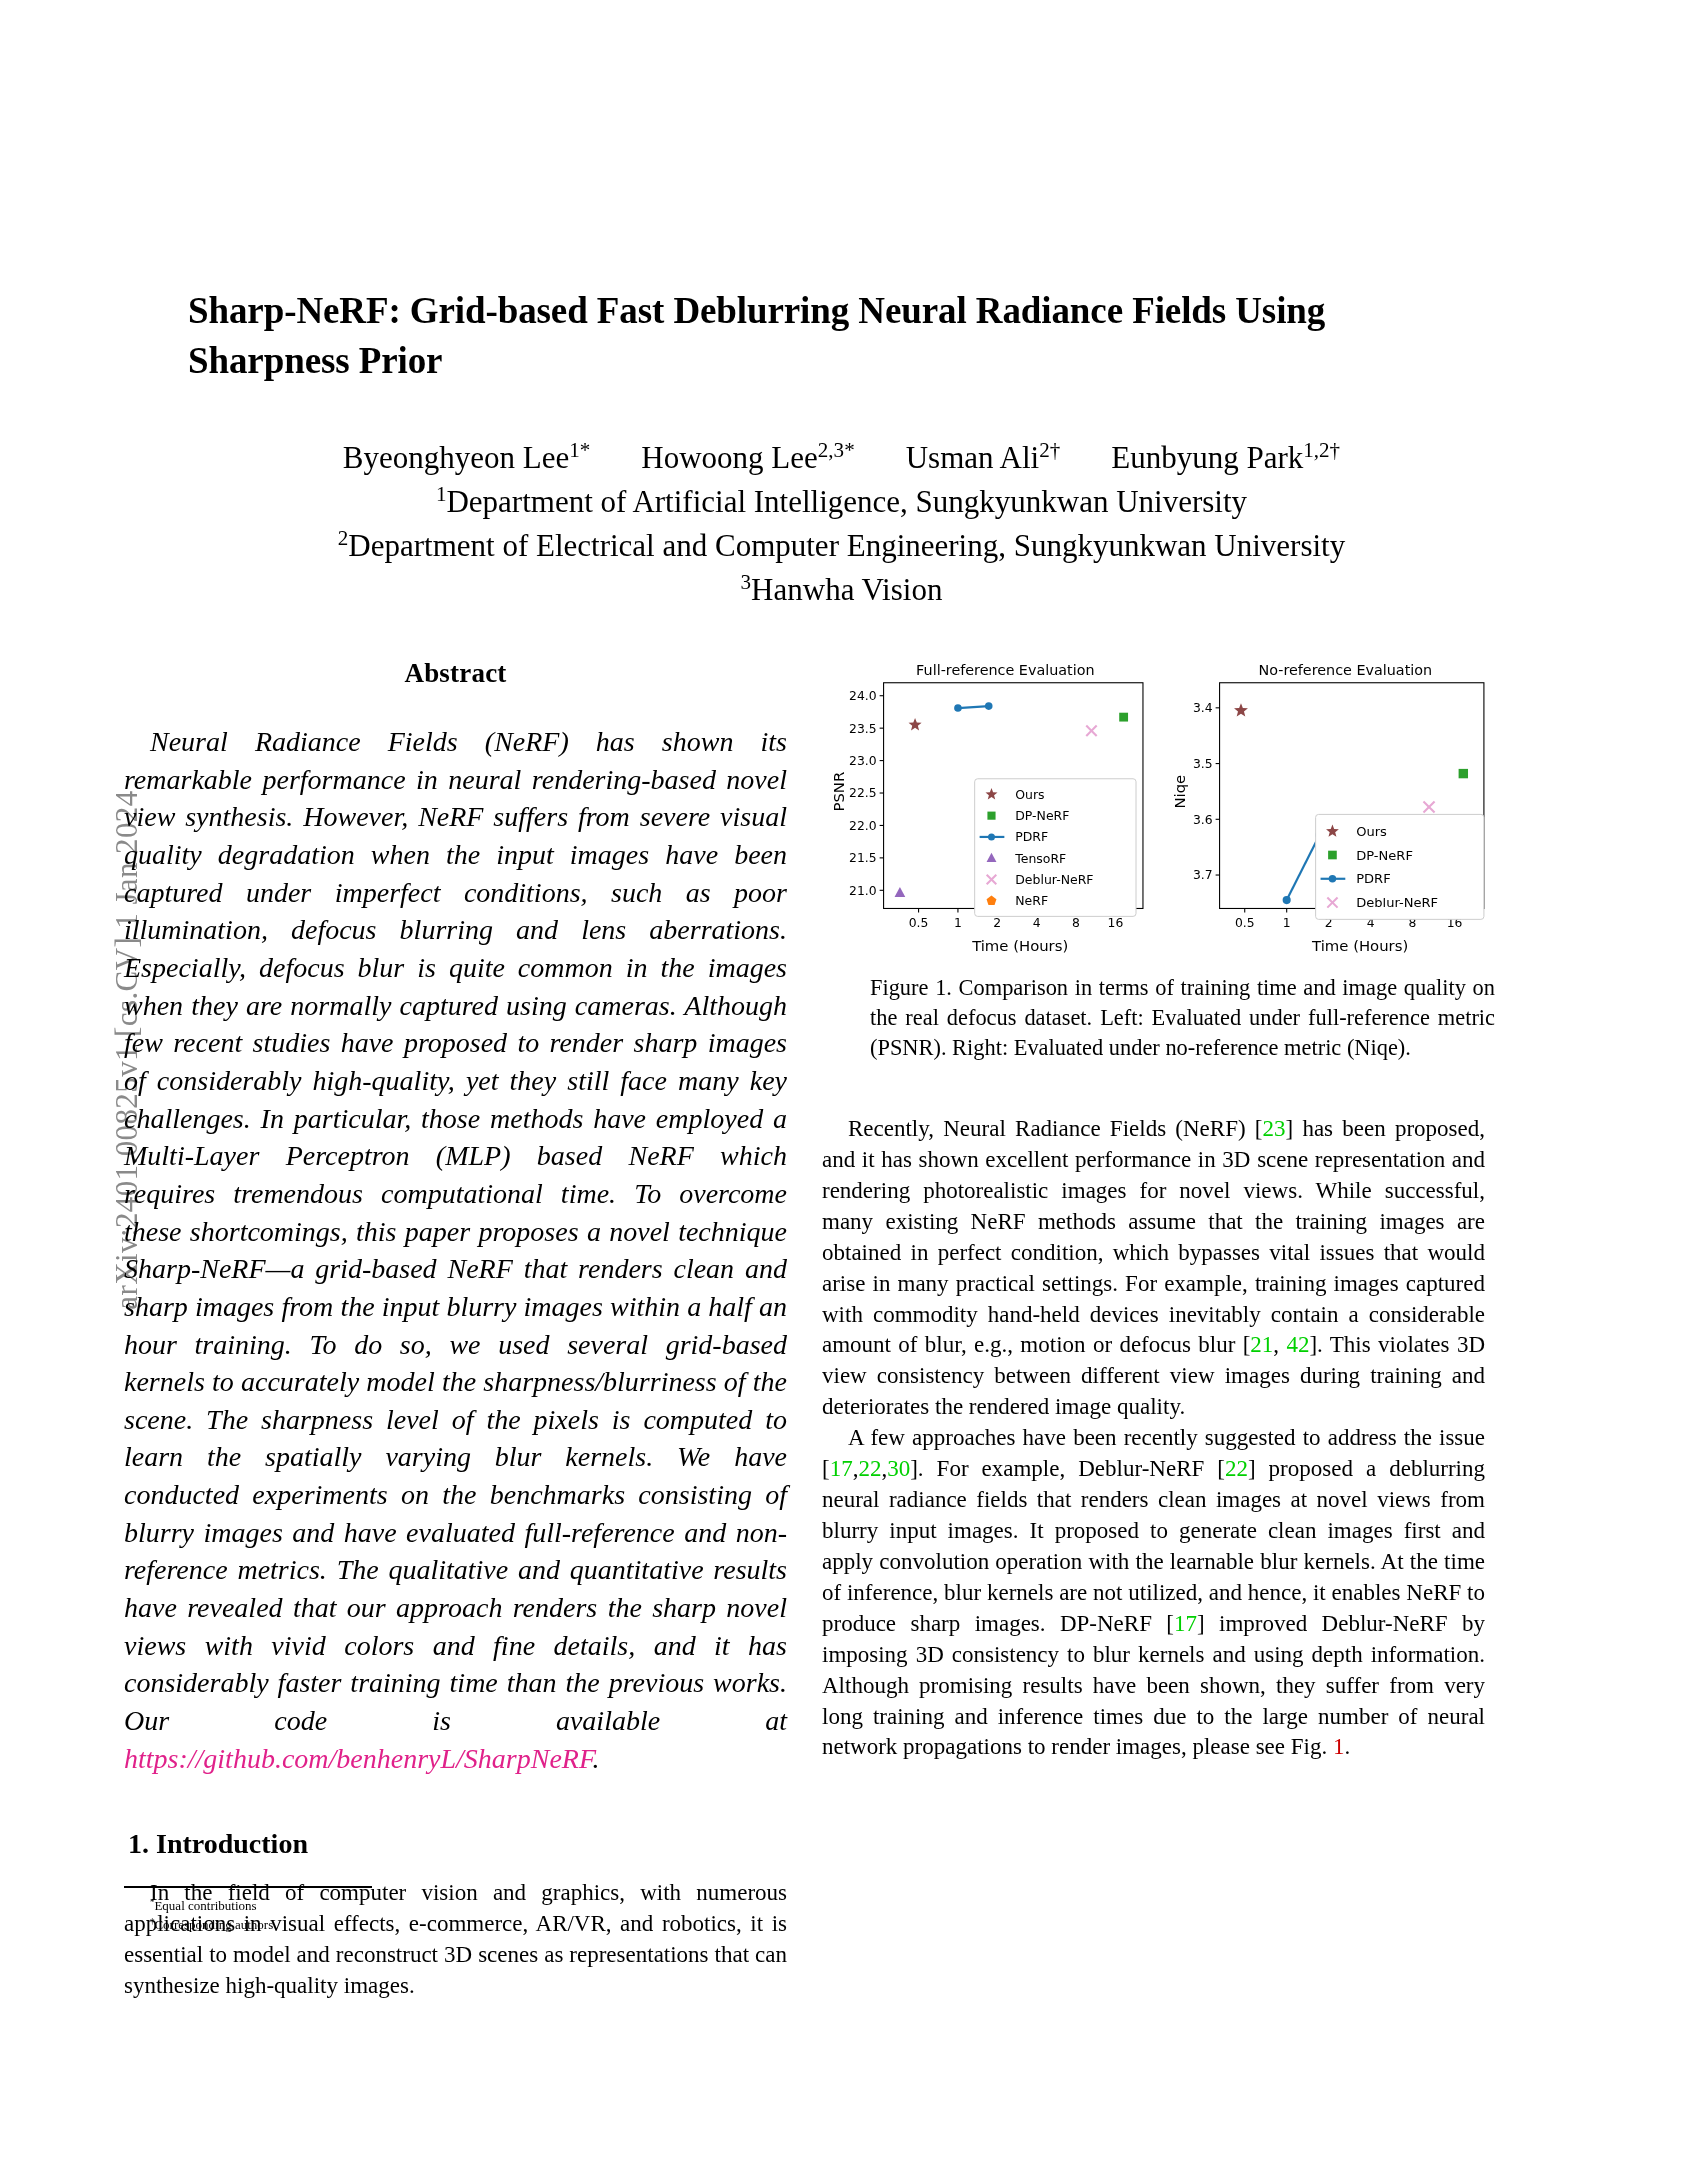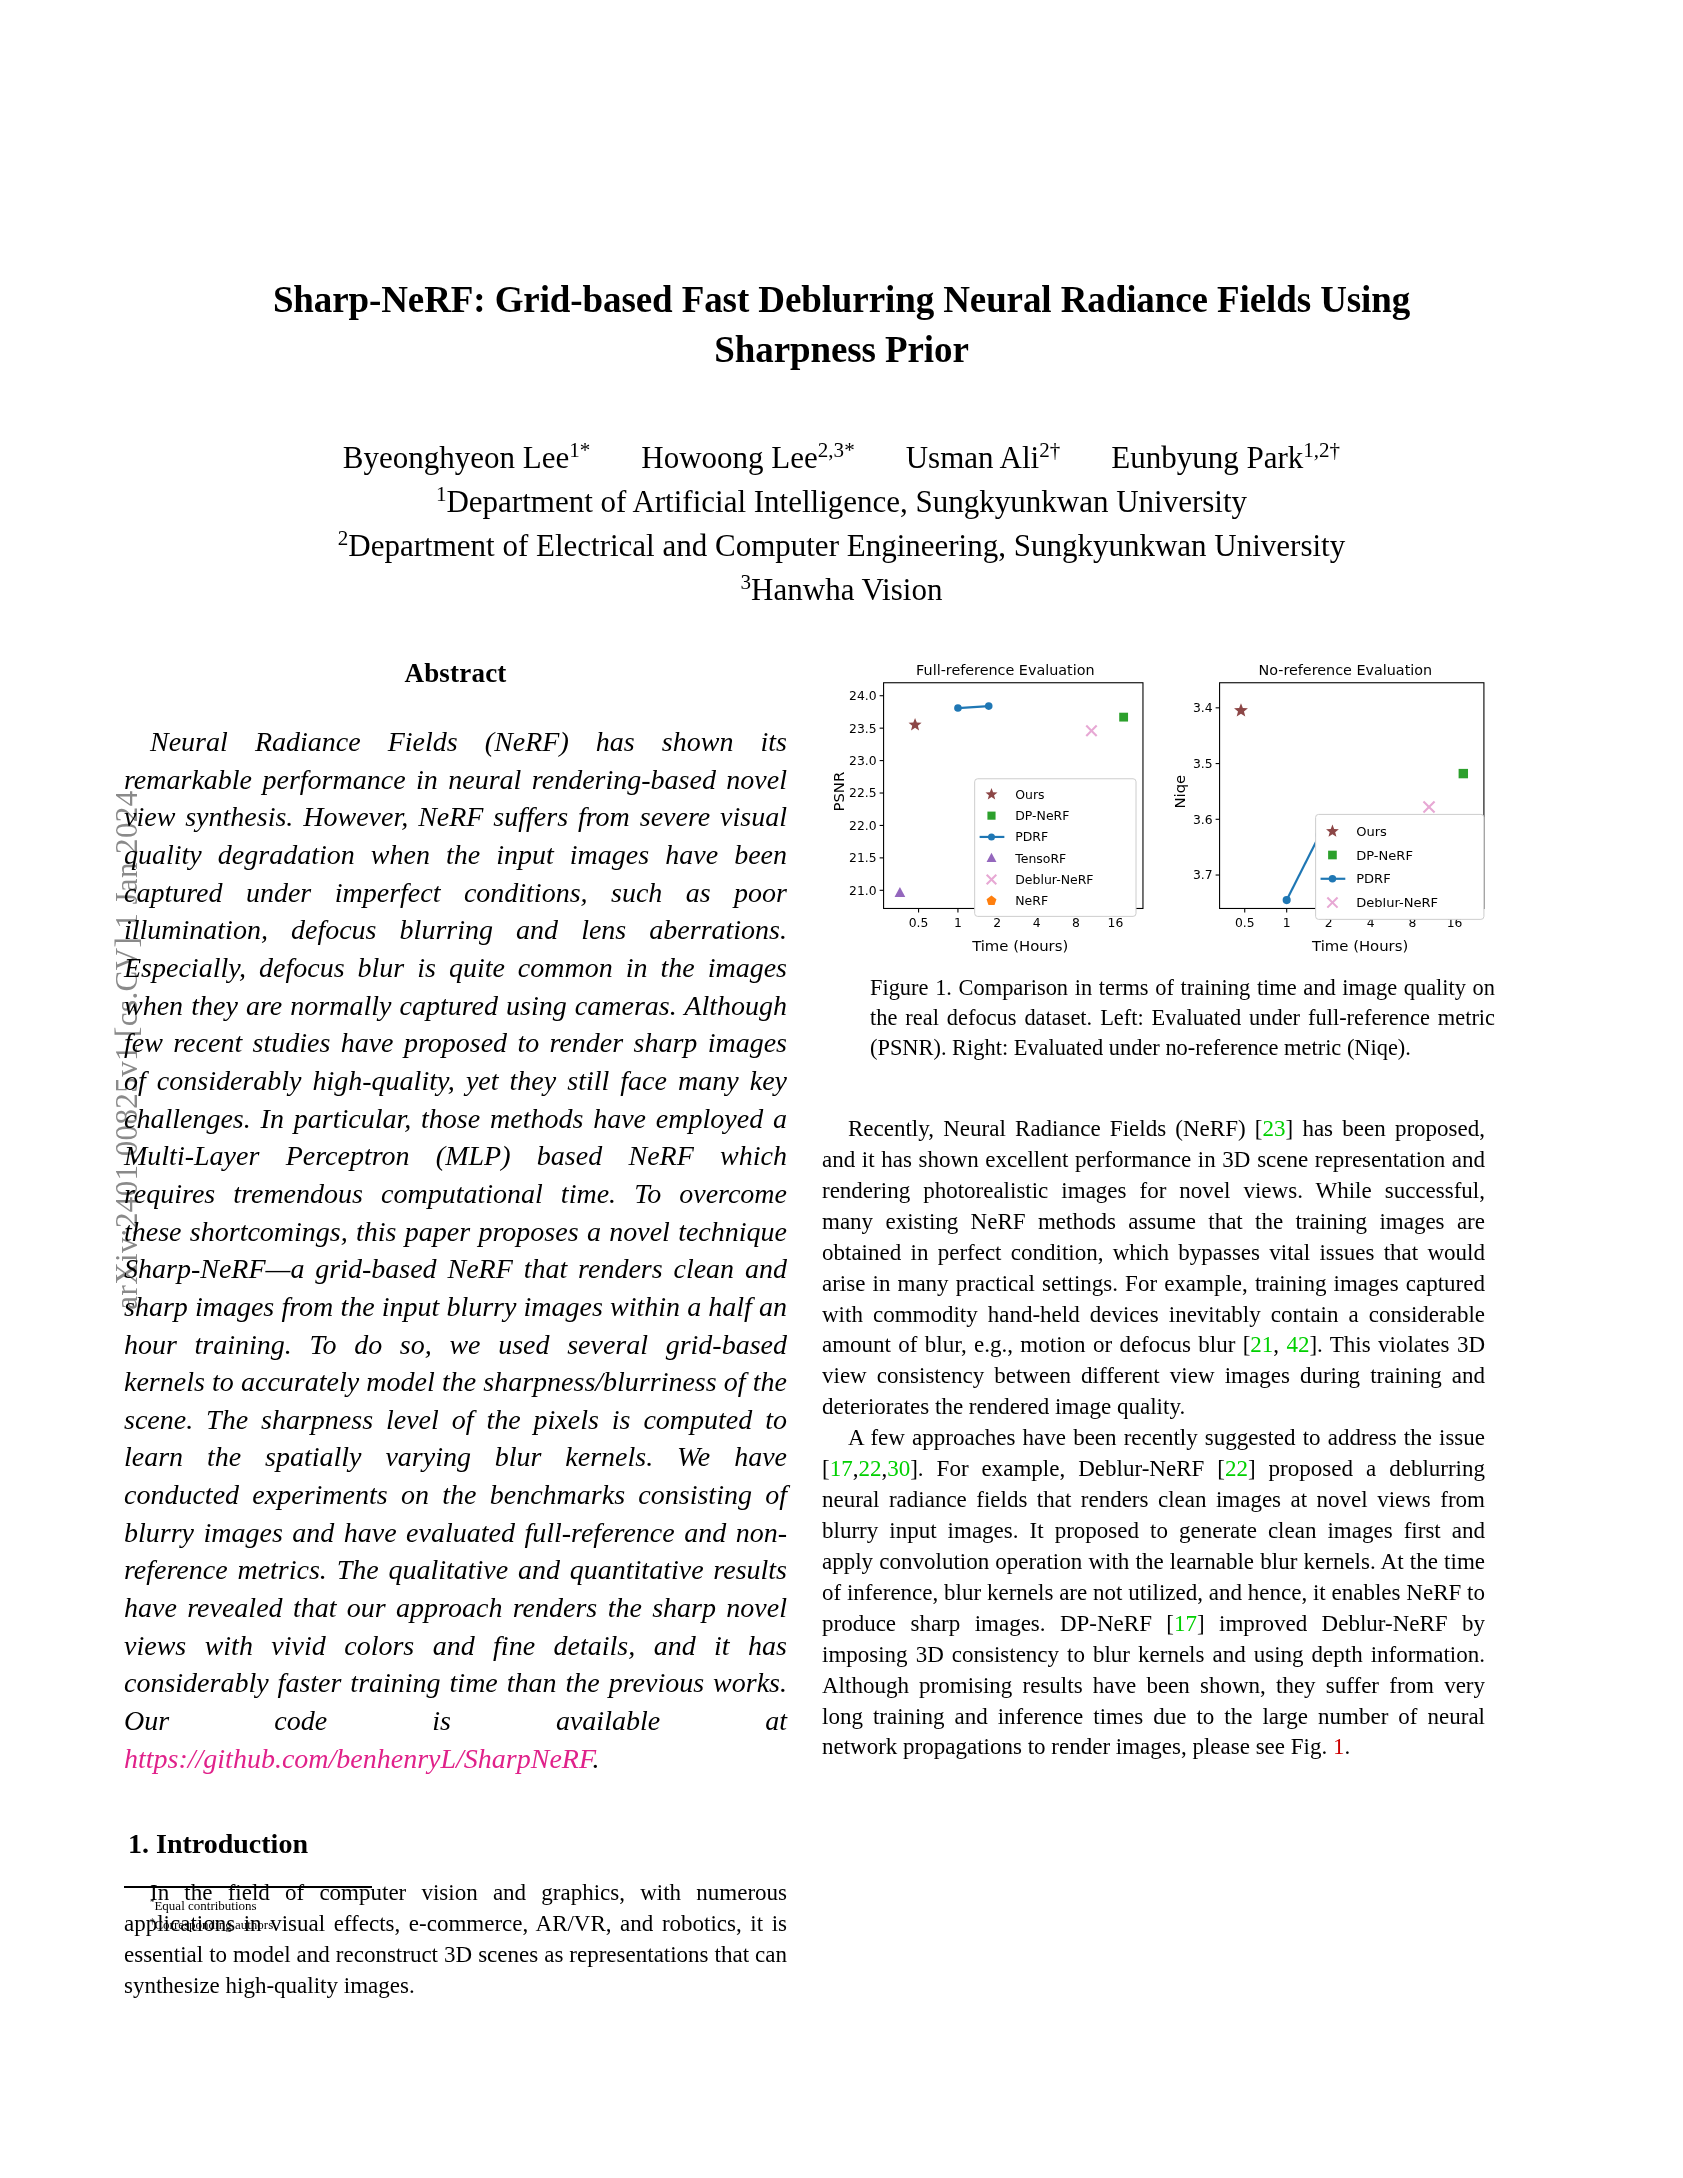--- a/index.html
+++ b/index.html
@@ -23,22 +23,21 @@
     transform-origin:center center;
     font-family:"Liberation Serif", serif;
     font-size:31px;
     letter-spacing:0.4px;
     color:#8a8a8a;
     white-space:nowrap;
   }
 
   
   #title-block{
-    position:absolute; left:188px; top:275px; width:1307px;
-    text-align:center;
+    position:absolute; left:188px; top:286px; width:1307px;
     font-family:Liberation Serif, serif;
   }
   #paper-title{
     font-size:37px; font-weight:bold; line-height:1.34;
     letter-spacing:-0.1px;
   }
 
   
   #authors-block{
     position:absolute; left:188px; top:436px; width:1307px;

